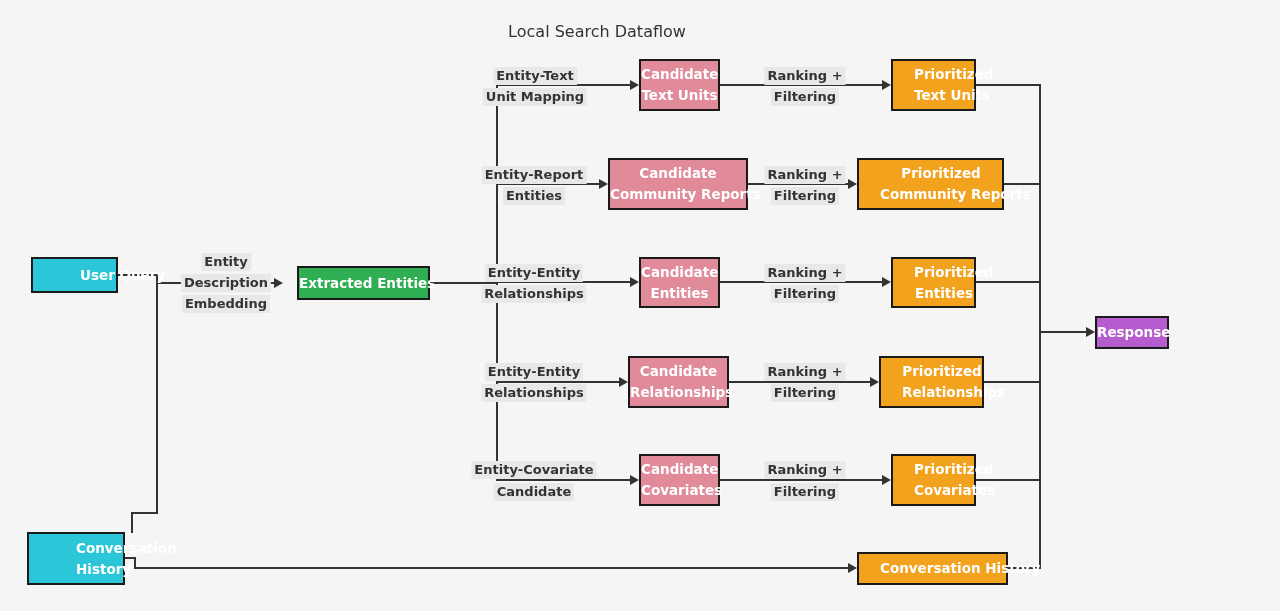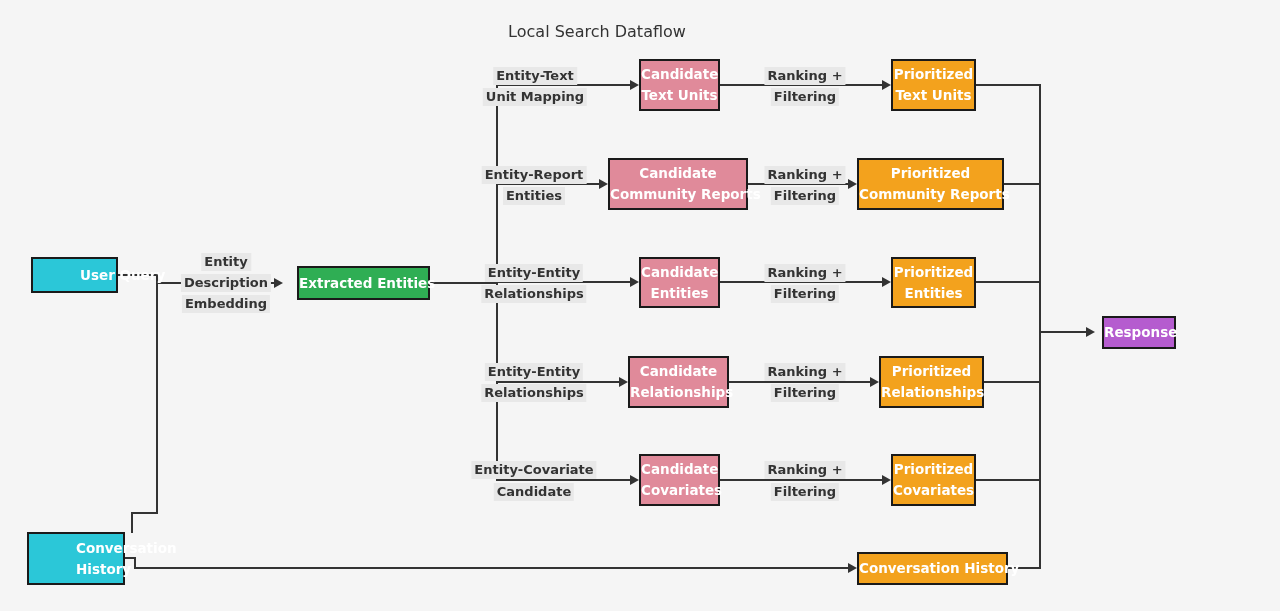--- a/index.html
+++ b/index.html
@@ -17,22 +17,22 @@
     position:absolute; box-sizing:border-box;
     display:flex; flex-direction:column; justify-content:center;
     border:2px solid var(--border,#1a1a1a);
     color:#fff; font-weight:700; font-size:13.5px; line-height:21px;
     text-align:center; z-index:3; white-space:nowrap;
   }
   .node span { display:block; }
   .cyan   { background:var(--cyan,#2bc7d8);padding-left:47px; }
   .green  { background:var(--green,#2fae54); }
   .pink   { background:var(--pink,#e08a9a); }
-  .orange { background:var(--orange,#f3a21d); }
-  .purple { background:var(--purple,#b55ccf);margin-left:7px; }
+  .orange { background:var(--orange,#f3a21d);padding-left:21px; }
+  .purple { background:var(--purple,#b55ccf); }
   .hl { position:absolute; height:2px; background:var(--line,#333); z-index:1; }
   .vl { position:absolute; width:2px;  background:var(--line,#333); z-index:1; }
   .ar {
     position:absolute; width:0; height:0; z-index:2;
     border-top:5px solid transparent; border-bottom:5px solid transparent;
     border-left:9px solid var(--line,#333);
   }
   .chip {
     position:absolute; transform:translate(-50%,-50%);
     background:var(--label_bg,#e8e8e8); color:#333;

